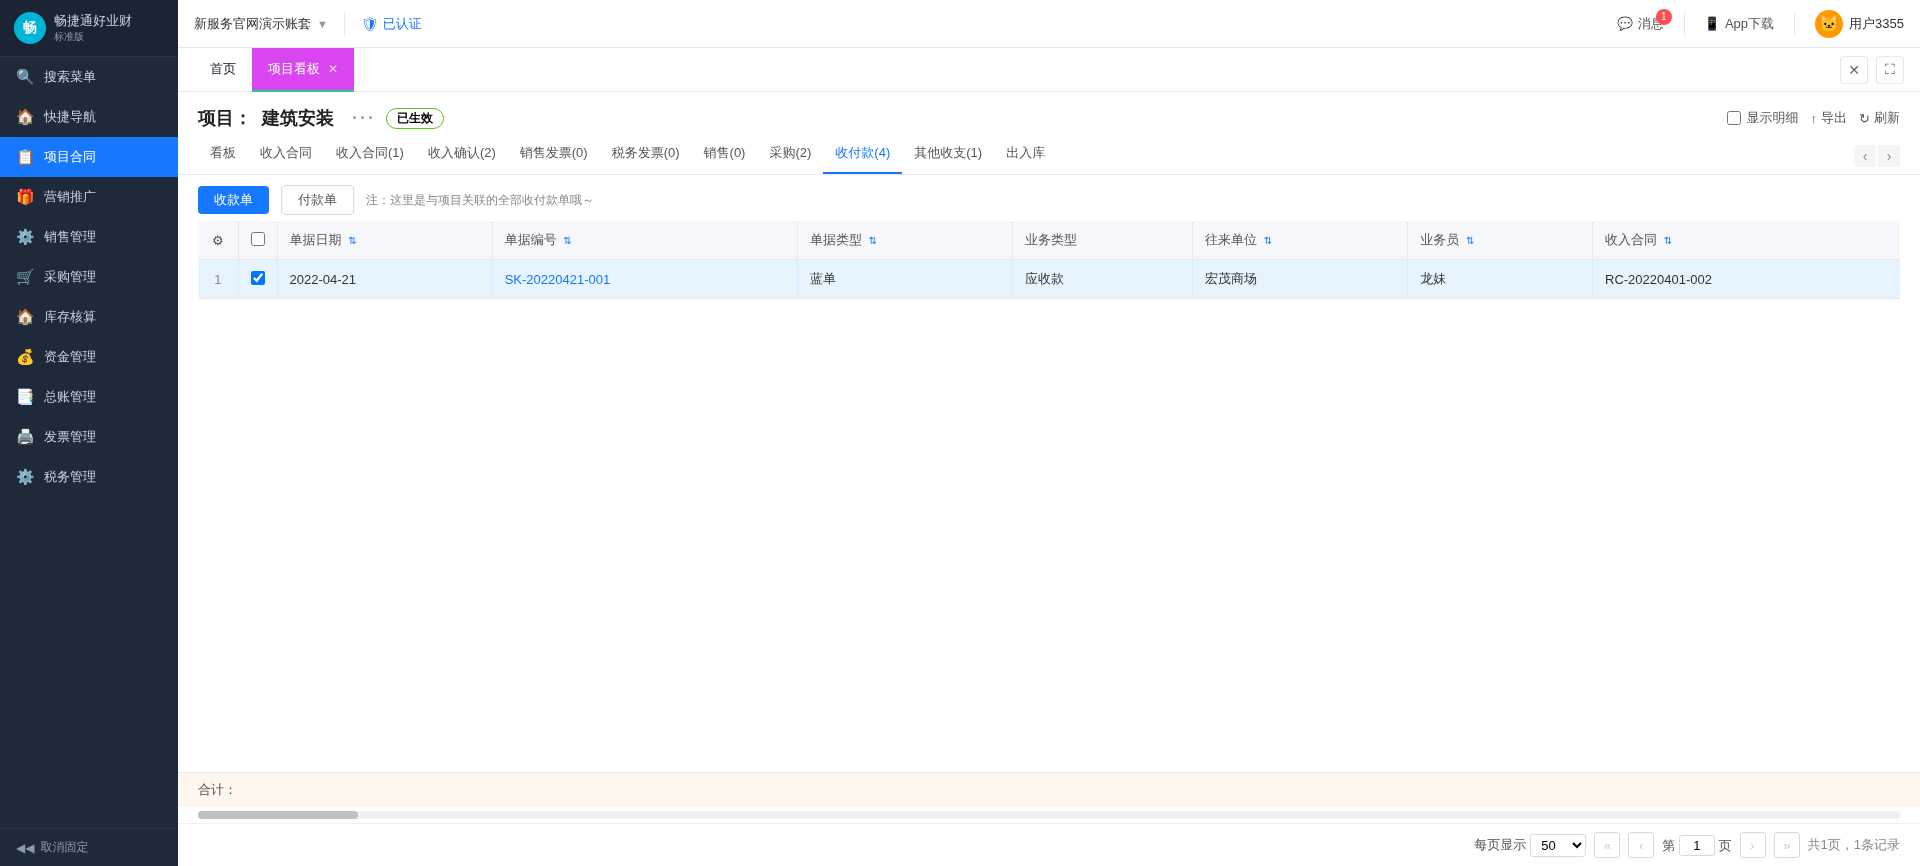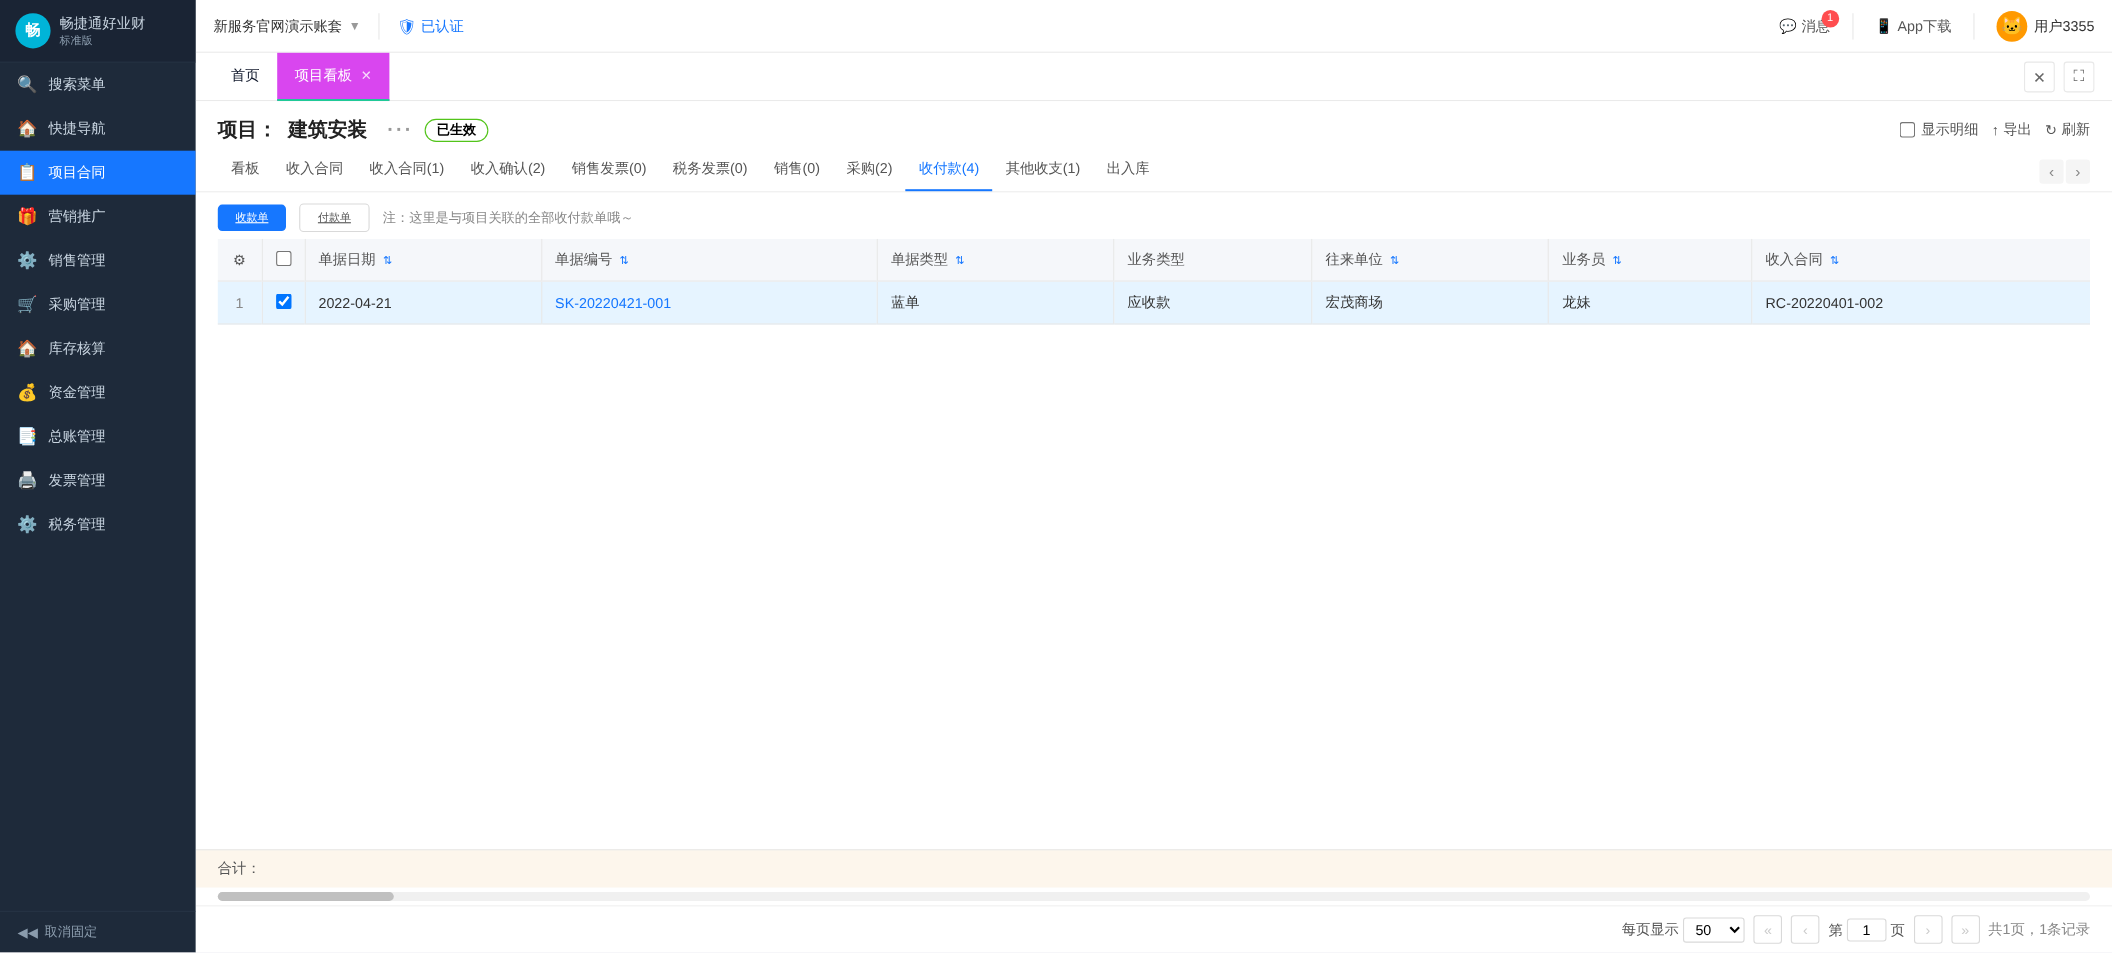--- a/index.html
+++ b/index.html
@@ -211,21 +211,21 @@
       background: #f5f5f5; border-radius: 3px;
     }
 
     
     .receipt-panel {
       padding: 10px 20px 6px;
       background: #fff;
       display: flex; align-items: center; gap: 12px;
     }
     .receipt-btn {
-      padding: 5px 16px; border-radius: 4px; font-size: 10px; cursor: pointer; text-decoration: underline;
+      padding: 5px 16px; border-radius: 4px; font-size: 13px; cursor: pointer;
     }
     .receipt-btn.primary {
       background: #1677ff; color: #fff; border: none;
     }
     .receipt-btn.secondary {
       background: #fff; color: #555; border: 1px solid #d9d9d9;
     }
     .receipt-note { font-size: 12px; color: #888; }
 
     

